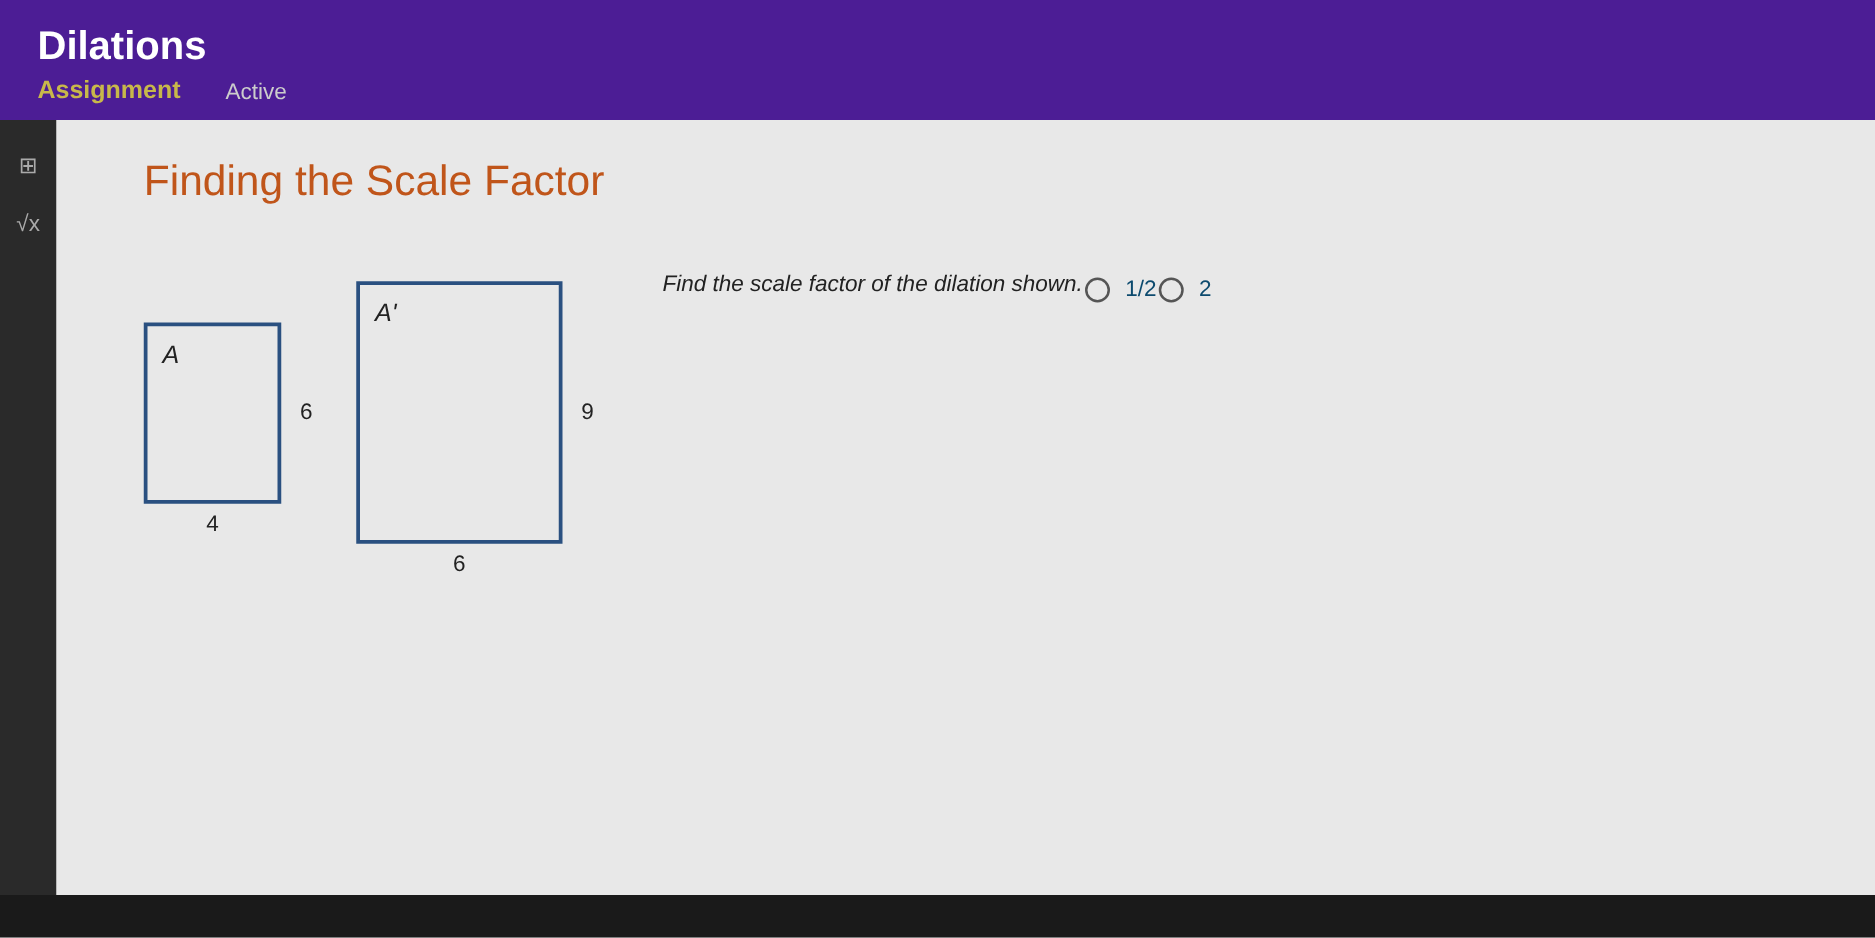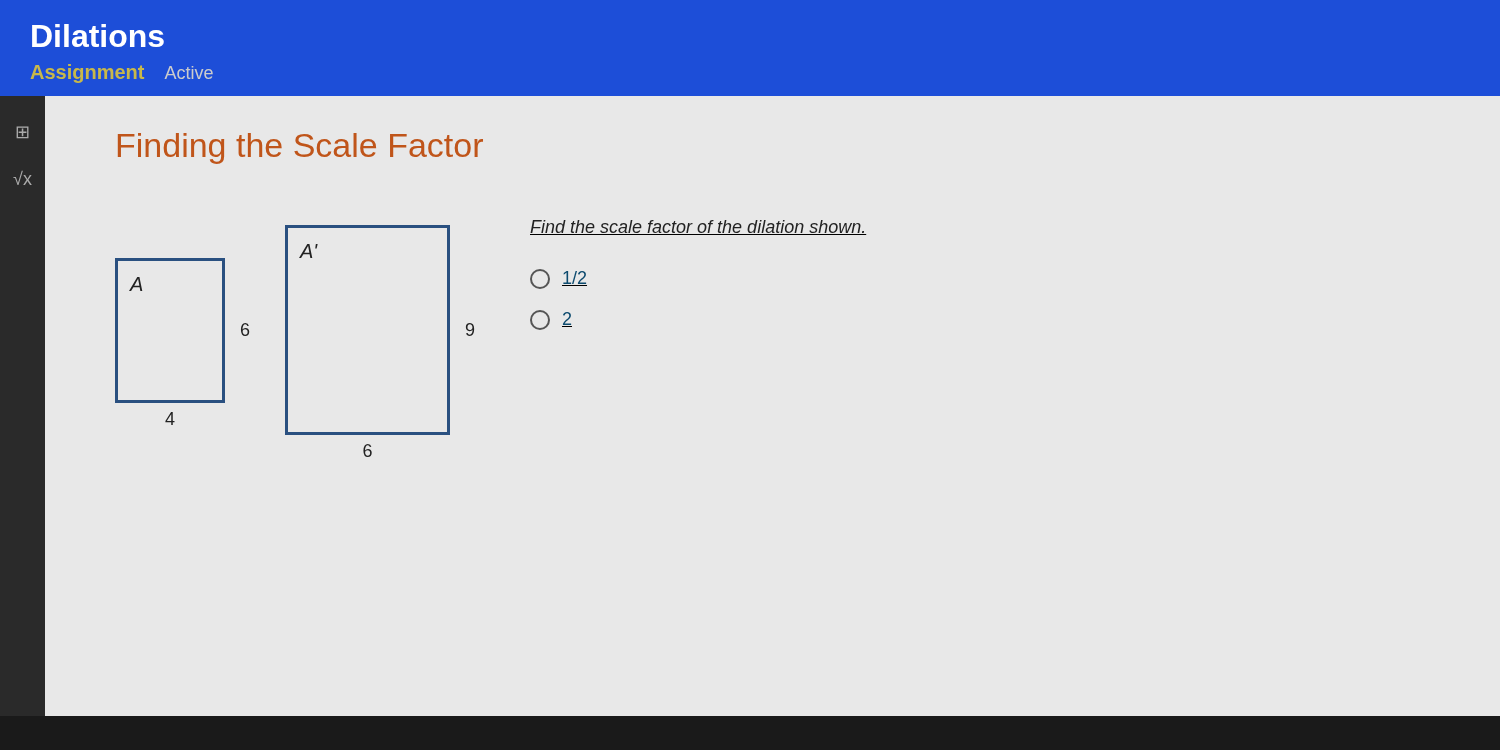--- a/index.html
+++ b/index.html
@@ -6,21 +6,21 @@
 
     body {
       width: 1500px;
       height: 750px;
       background: #1a1a1a;
       font-family: Arial, sans-serif;
       overflow: hidden;
     }
 
     .header {
-      background: #1d4ed8;
+      background: #4c1d95;
       padding: 18px 30px 12px 30px;
     }
 
     .header-title {
       color: #ffffff;
       font-size: 32px;
       font-weight: bold;
       margin-bottom: 6px;
     }
 
@@ -32,20 +32,21 @@
 
     .header-assignment {
       color: #c8b84a;
       font-size: 20px;
       font-weight: bold;
     }
 
     .header-active {
       color: #cccccc;
       font-size: 18px;
+      margin-left: 16px;
     }
 
     .main-content {
       background: #e8e8e8;
       margin: 0;
       min-height: 620px;
       padding: 30px 40px 30px 60px;
       position: relative;
     }
 
@@ -139,25 +140,24 @@
 
     .dim-label-bottom {
       margin-top: 6px;
       font-size: 18px;
       color: #222;
       text-align: center;
     }
 
     .question-right {
       display: flex;
-      flex-direction: column;
-      gap: 20px;
+      flex-direction: row;
+      gap: 2px;
       margin-top: 10px;
       min-width: 320px;
-      text-decoration: underline;
     }
 
     .question-text {
       font-size: 18px;
       color: #222;
       font-style: italic;
       margin-bottom: 8px;
       line-height: 1.4;
     }
 

